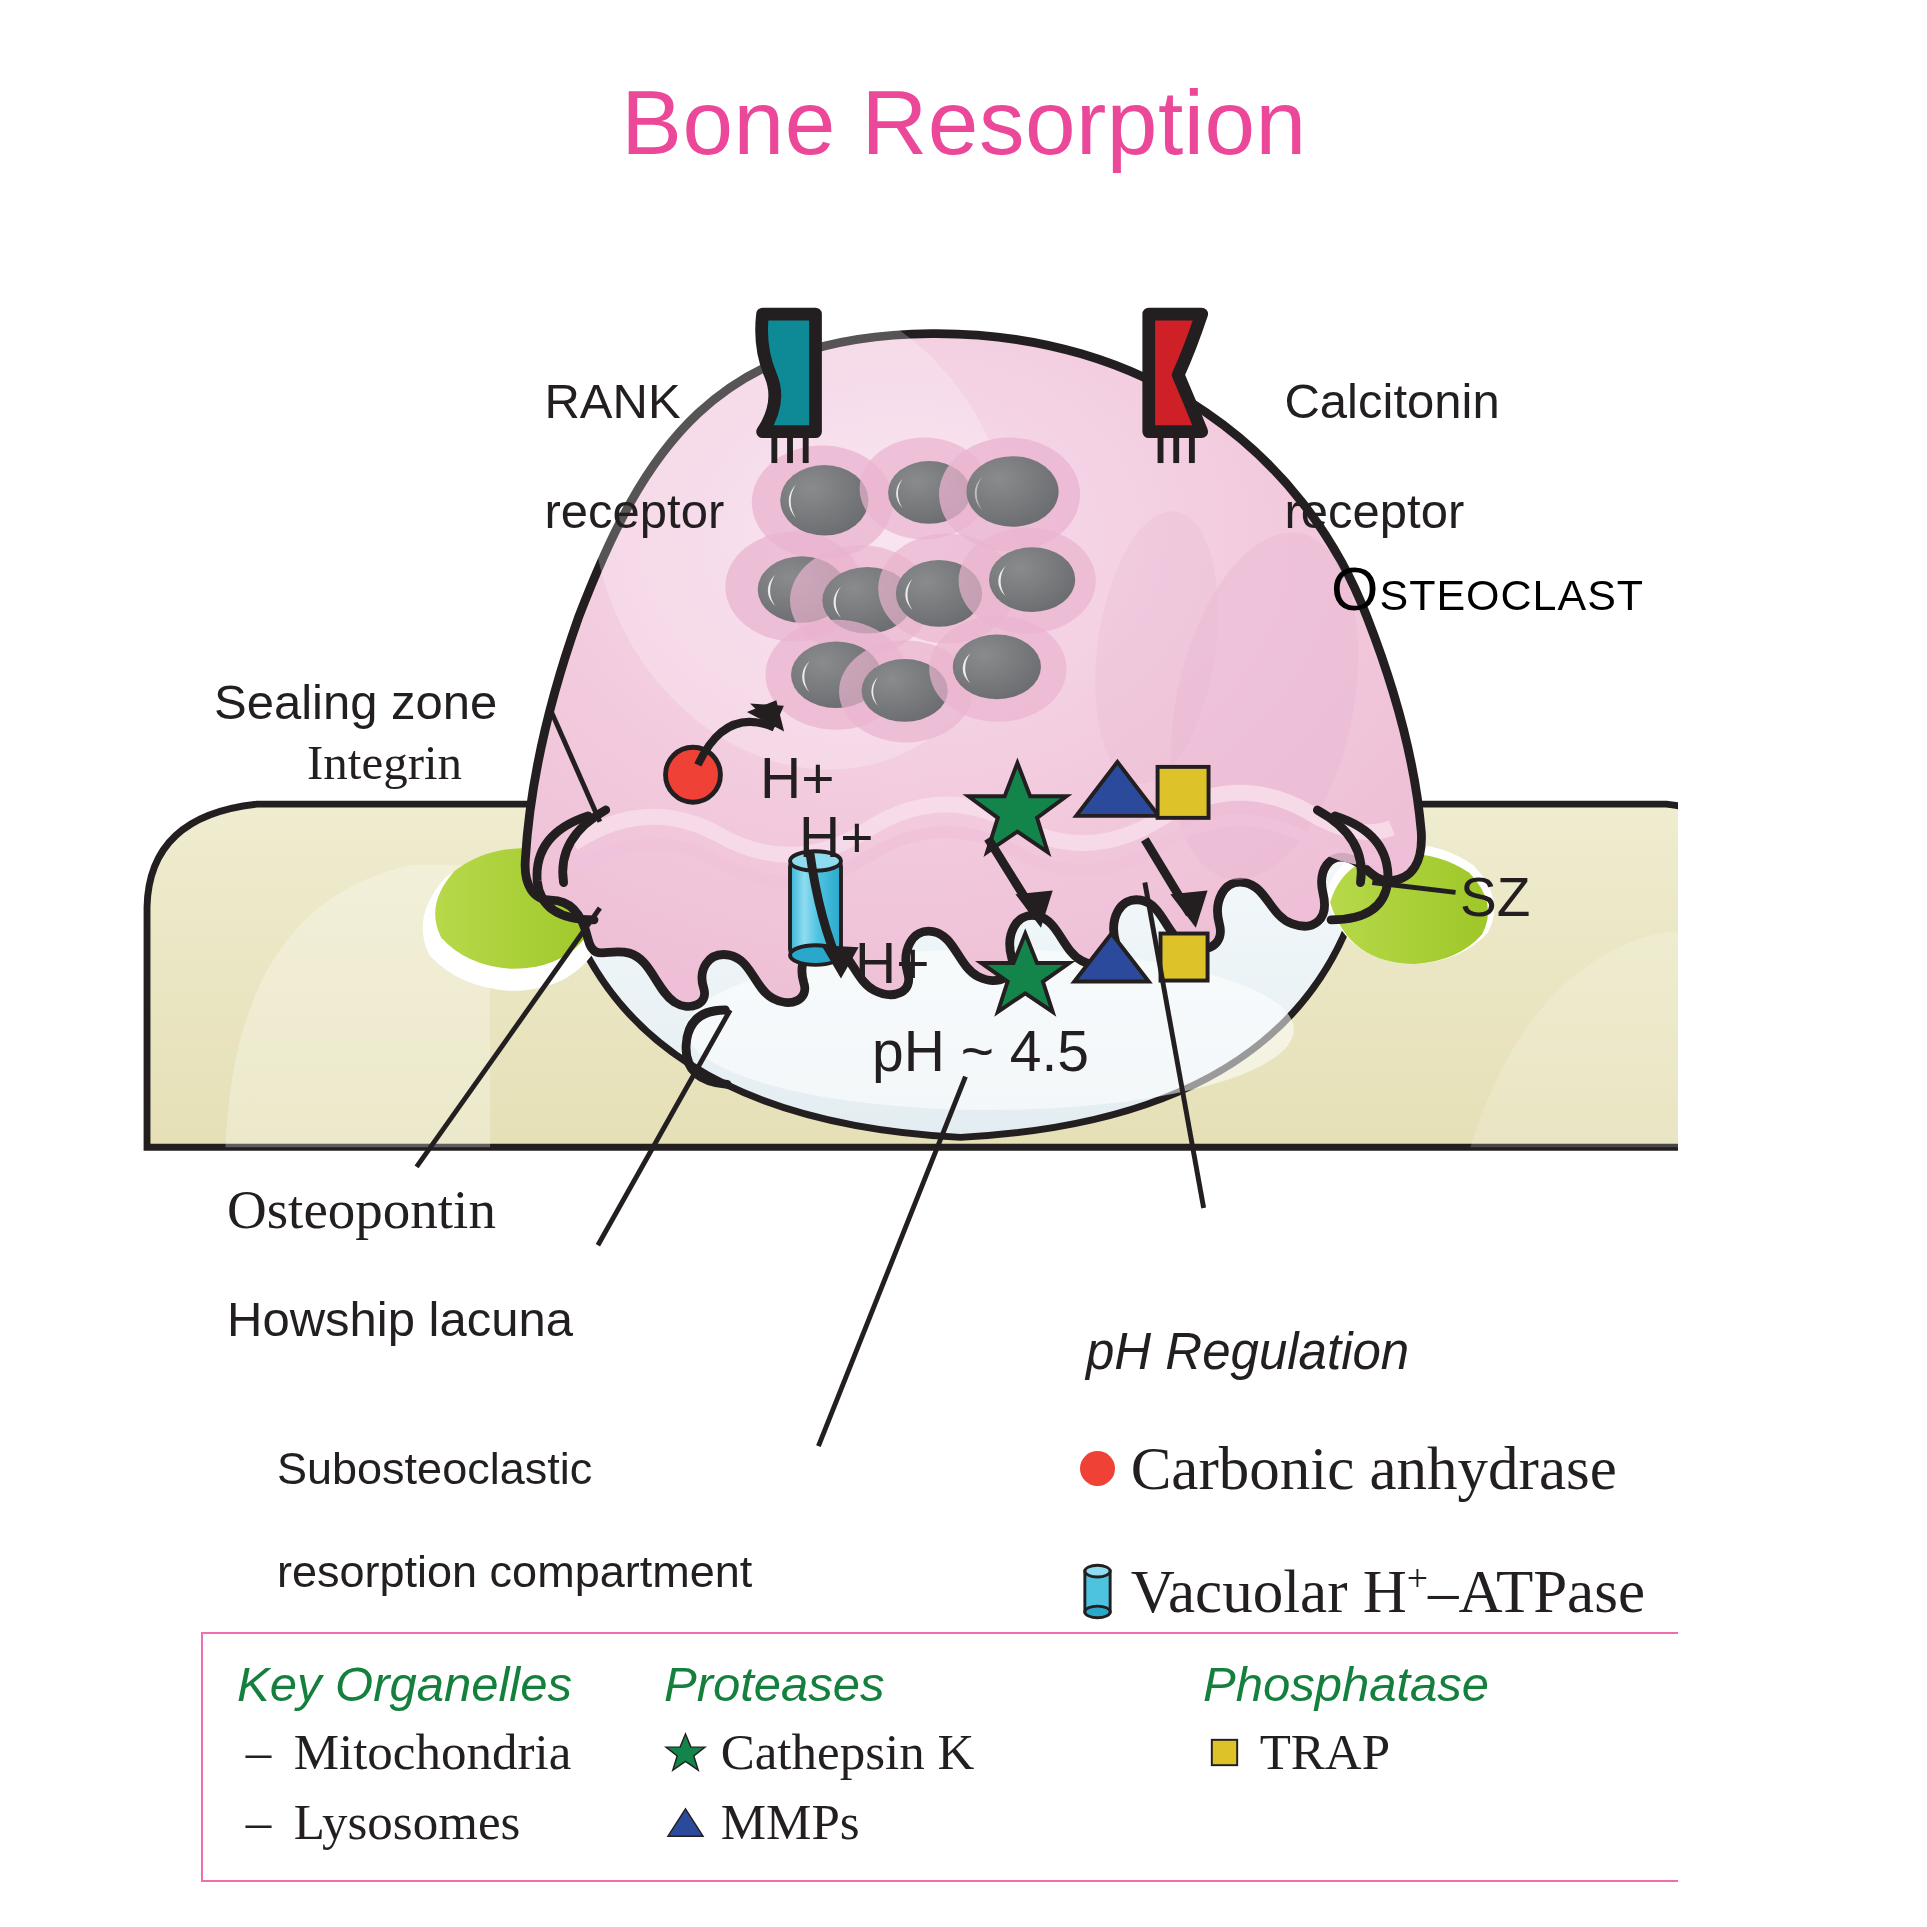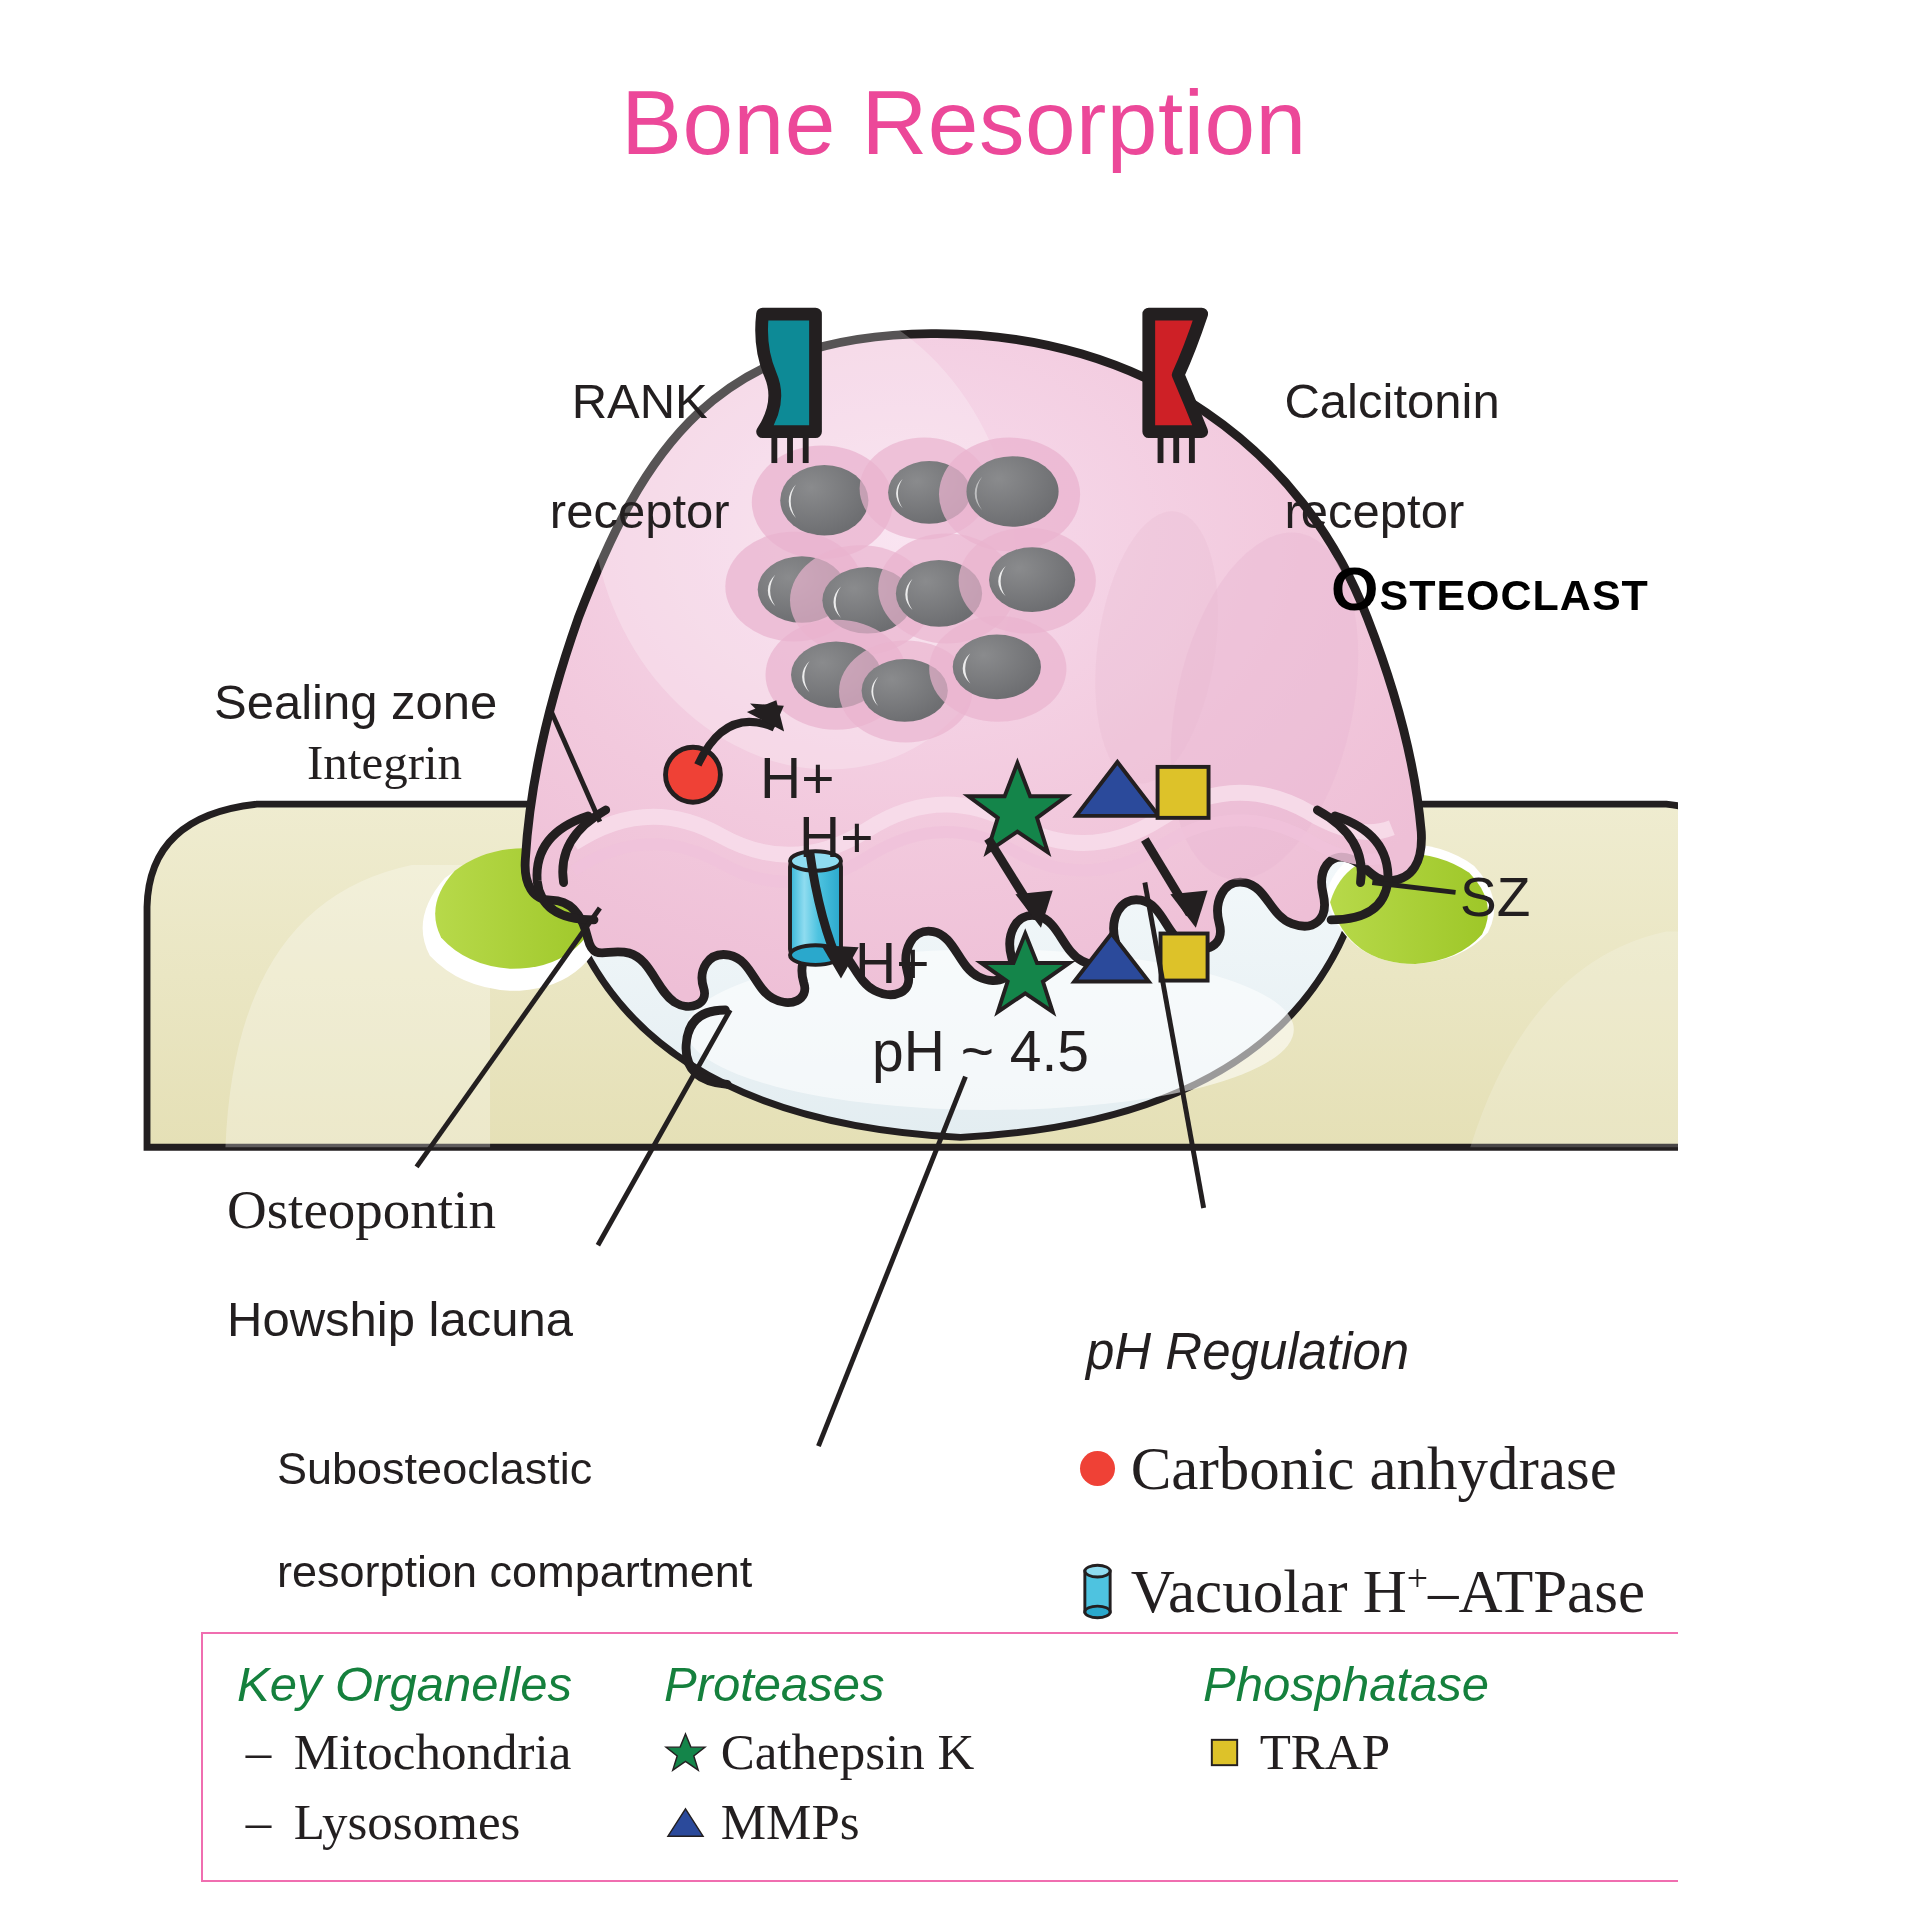--- a/index.html
+++ b/index.html
@@ -33,21 +33,21 @@
     font-size: 91px;
     letter-spacing: 0.5px;
     color: #ec4899;
     font-family: "Liberation Sans", sans-serif;
     font-weight: 400;
     white-space: pre;
   }
   #osteoclast-label {
     left: 1331px; top: 534px;
     font-size: 61px;
-    font-weight: bold;
+    font-weight: normal;
     font-variant: small-caps;
     letter-spacing: 1px;
     color: #000000;
   }
   .lbl { font-size: 49px; line-height: 1.12; }
   .lbl-sm { font-size: 45px; line-height: 1.14; }
 
   #legend-box {
     position: absolute;
     left: 201px; top: 1612px;
@@ -330,21 +330,21 @@
     <g fill="none" stroke="#231f20" stroke-width="5">
       <path d="M560,700 L612,818"></path>
       <path d="M1400,880 L1485,890"></path>
       <path d="M425,1170 L612,906"></path>
       <path d="M610,1250 L745,1010"></path>
       <path d="M835,1455 L985,1078"></path>
       <path d="M1228,1212 L1168,880"></path>
     </g>
   </svg>
 
-  <div class="txt sans lbl" style="left:490px; top:299px; text-align:center; width:245px;">
+  <div class="txt sans lbl" style="left:490px; top:299px; text-align:left; width:245px;">
     <span>RANK</span><br>
     <span>receptor</span>
   </div>
   <div class="txt sans lbl" style="left:1230px; top:299px;">
     <span>Calcitonin</span><br>
     <span>receptor</span>
   </div>
 
   <div class="txt" id="osteoclast-label">Osteoclast</div>
 

